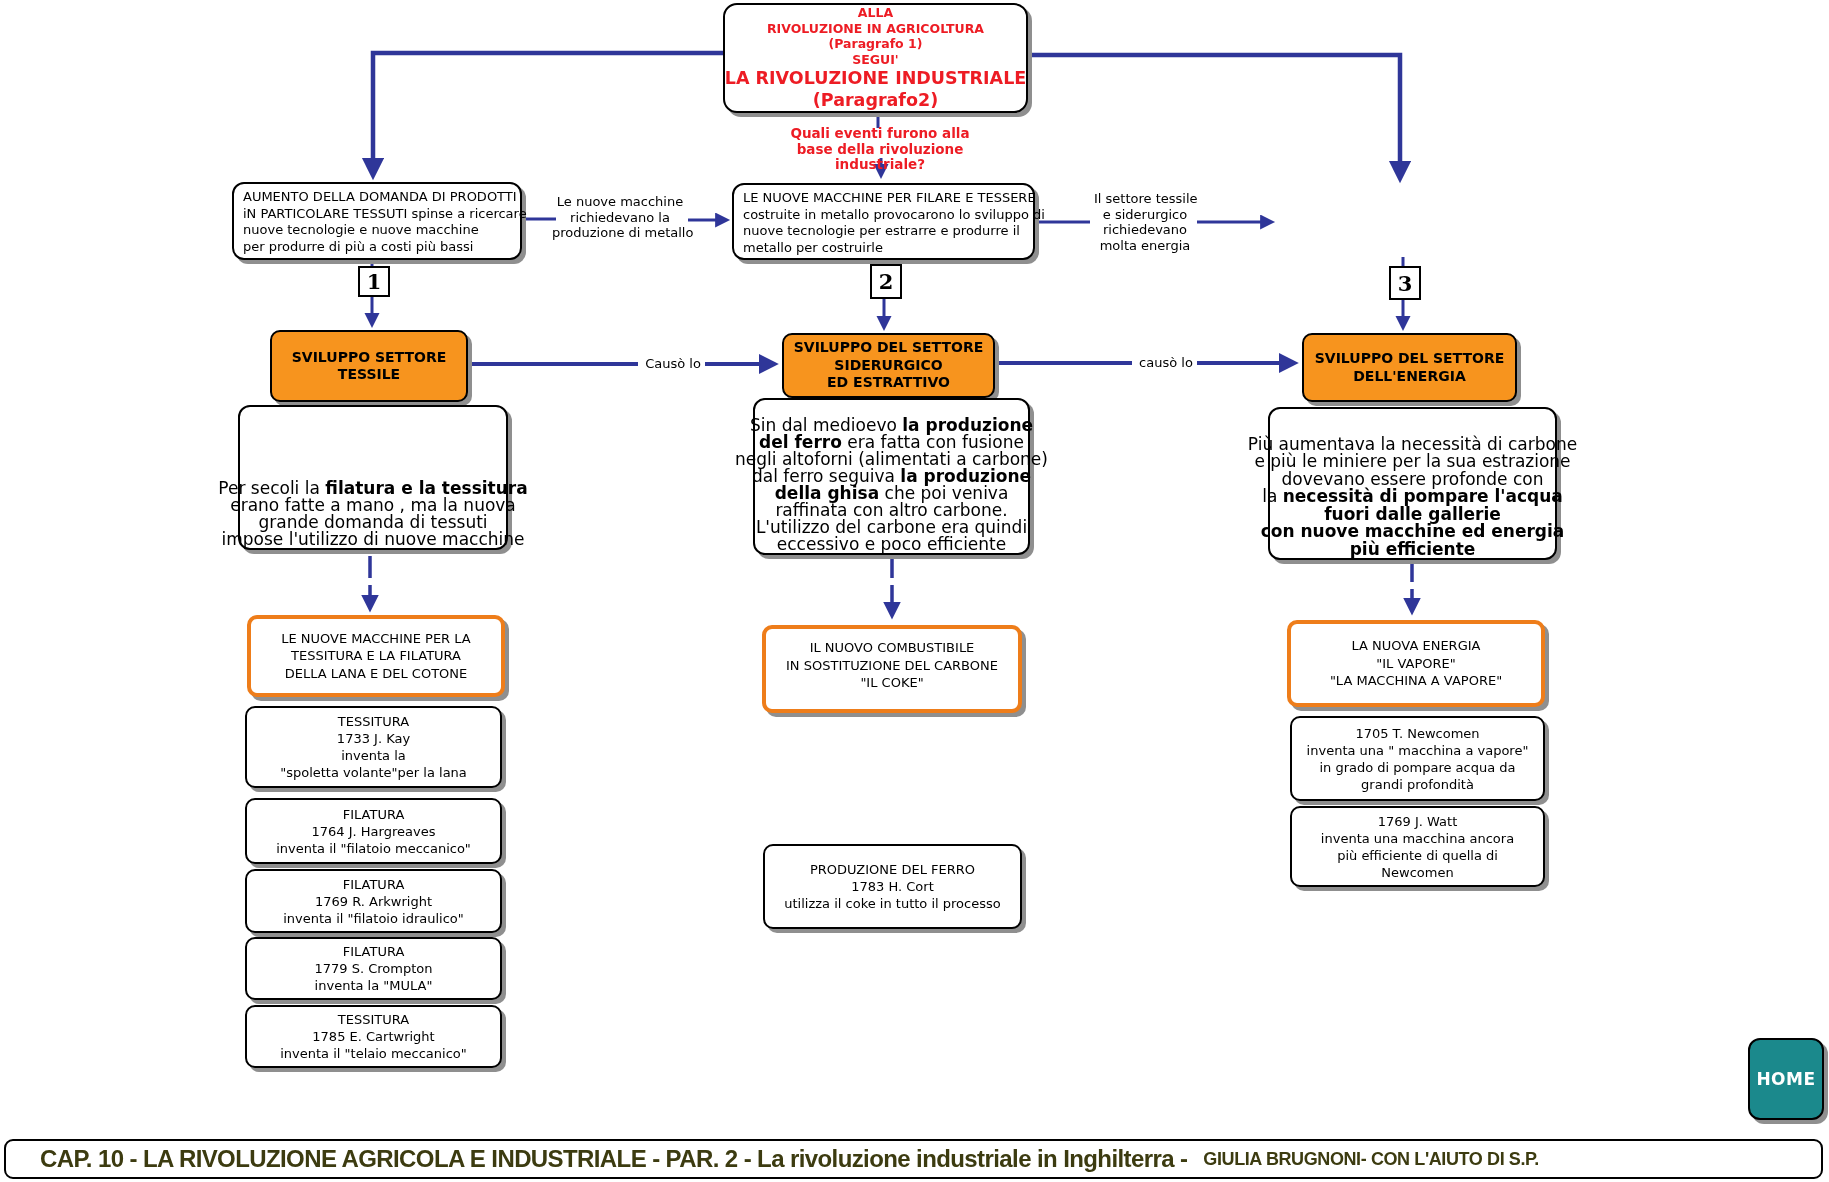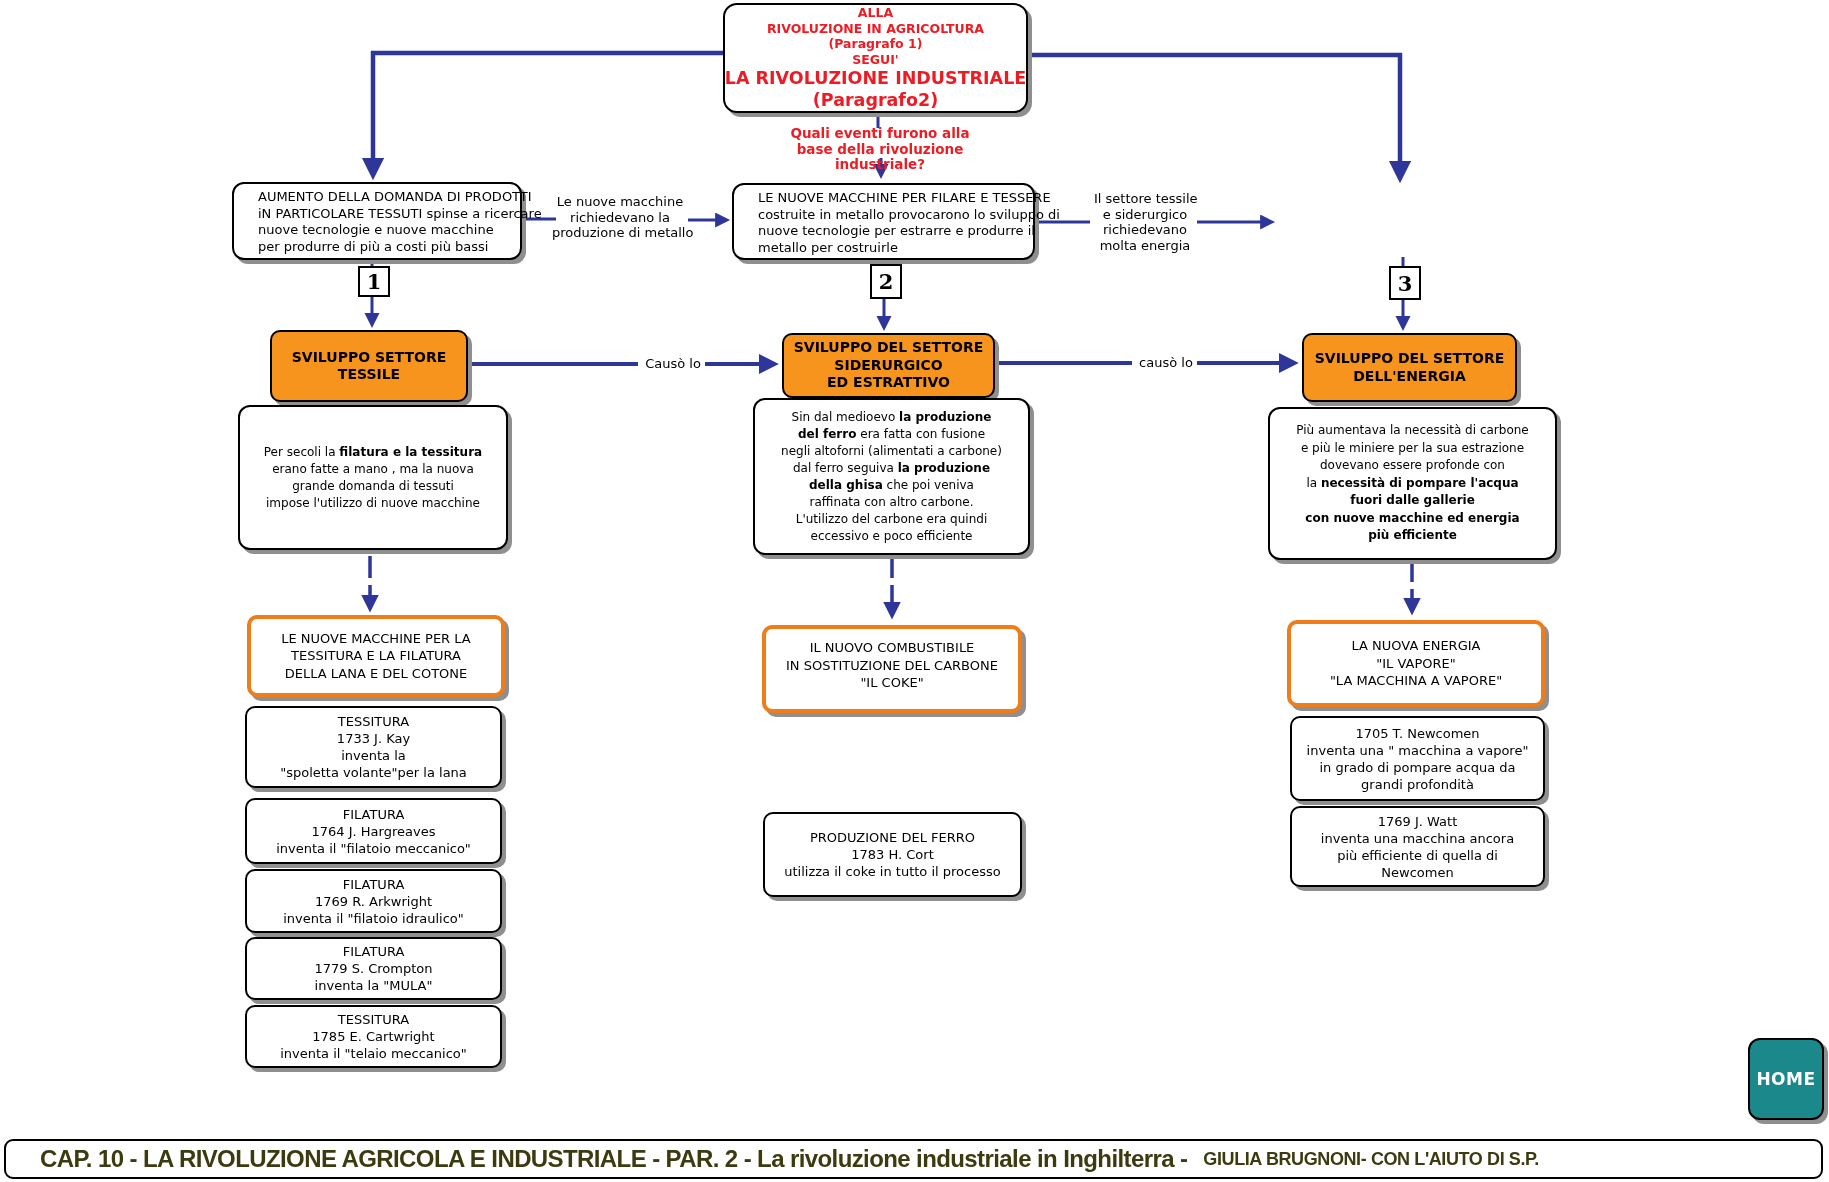--- a/index.html
+++ b/index.html
@@ -1,27 +1,27 @@
 <!DOCTYPE html>
 <html><head>
 <meta charset="utf-8">
 <style>
   html,body{margin:0;padding:0;background:#fff;}
   #canvas{position:relative;width:1829px;height:1182px;background:#fff;overflow:hidden;
           font-family:"DejaVu Sans",sans-serif;color:#000;}
   svg.wires{position:absolute;left:0;top:0;pointer-events:none;}
   .box{position:absolute;background:#fff;border:2px solid #000;border-radius:12px;
        box-shadow:4px 4px 0 #8f8f8f;box-sizing:border-box;}
-  .txt-left{font-size:13px;line-height:16.5px;padding:5px 24px;white-space:nowrap;}
+  .txt-left{font-size:13px;line-height:16.5px;padding:5px 9px;white-space:nowrap;}
   .center{display:flex;align-items:center;justify-content:center;text-align:center;}
   .center > div{white-space:nowrap;}
   .obox{background:#f7941e;font-weight:bold;font-size:14px;line-height:17.5px;border-radius:10px;}
   .hbox{border:4px solid #ee7d1a;border-radius:10px;font-size:13px;line-height:17.5px;}
   .item{font-size:13px;line-height:17px;border-radius:10px;}
-  .desc{font-size:12px;line-height:17px;}
+  .desc{font-size:17px;line-height:17px;align-items:flex-end;}
   .marker{position:absolute;background:#fff;border:2px solid #000;z-index:3;
           font-family:"DejaVu Serif",serif;font-weight:bold;font-size:21px;
           display:flex;align-items:center;justify-content:center;}
   .conn-label{position:absolute;font-size:13px;line-height:15.5px;text-align:center;white-space:nowrap;}
   .online{background:#fff;z-index:2;padding:0 3px;}
   .red{color:#ed1c24;font-weight:bold;}
   .topbox{display:flex;flex-direction:column;align-items:center;justify-content:center;
           text-align:center;border-radius:14px;}
   .topbox .small{font-size:12.5px;line-height:15.5px;font-weight:bold;color:#ed1c24;}
   .topbox .big{font-size:17.5px;line-height:22px;font-weight:bold;color:#ed1c24;white-space:nowrap;}
@@ -134,21 +134,21 @@
   <div class="box item center" style="left:245px;top:869px;width:257px;height:64px">
     <div>FILATURA<br>1769 R. Arkwright<br>inventa il "filatoio idraulico"</div>
   </div>
   <div class="box item center" style="left:245px;top:937px;width:257px;height:63px">
     <div>FILATURA<br>1779 S. Crompton<br>inventa la "MULA"</div>
   </div>
   <div class="box item center" style="left:245px;top:1005px;width:257px;height:63px">
     <div>TESSITURA<br>1785 E. Cartwright<br>inventa il "telaio meccanico"</div>
   </div>
 
-  <div class="box item center" style="left:763px;top:812px;width:259px;height:85px">
+  <div class="box item center" style="left:763px;top:844px;width:259px;height:85px">
     <div>PRODUZIONE DEL FERRO<br>1783 H. Cort<br>utilizza il coke in tutto il processo</div>
   </div>
 
   <div class="box item center" style="left:1290px;top:716px;width:255px;height:85px">
     <div>1705 T. Newcomen<br>inventa una " macchina a vapore"<br>in grado di pompare acqua da<br>grandi profondità</div>
   </div>
   <div class="box item center" style="left:1290px;top:806px;width:255px;height:81px">
     <div>1769 J. Watt<br>inventa una macchina ancora<br>più efficiente di quella di<br>Newcomen</div>
   </div>
 

